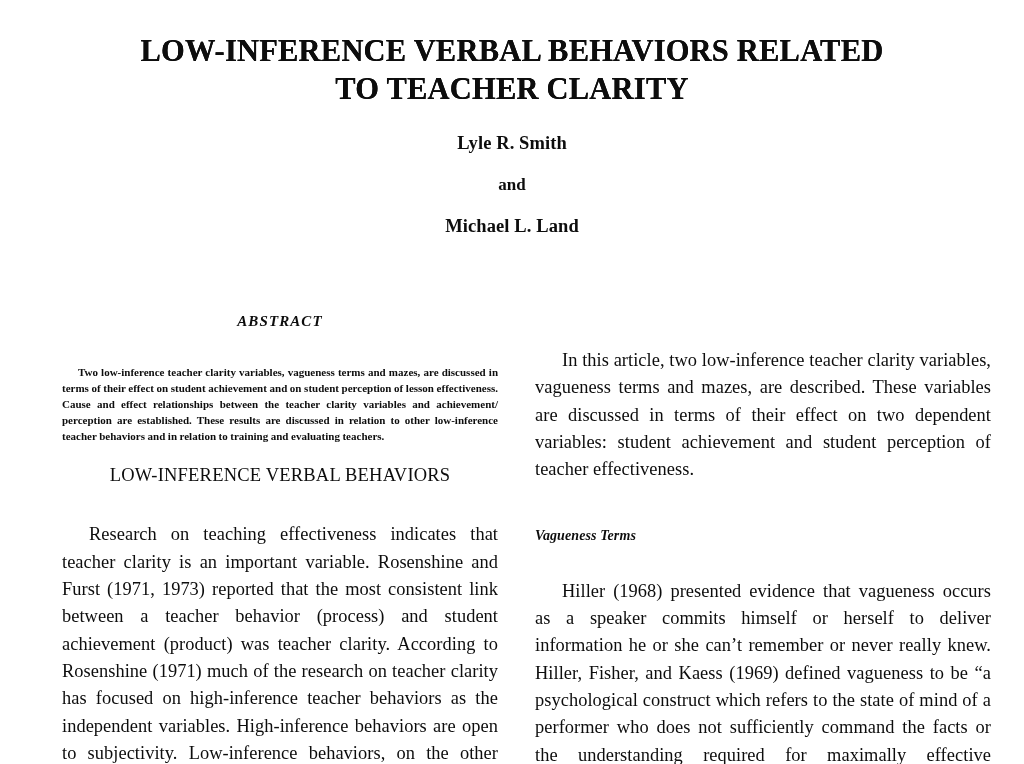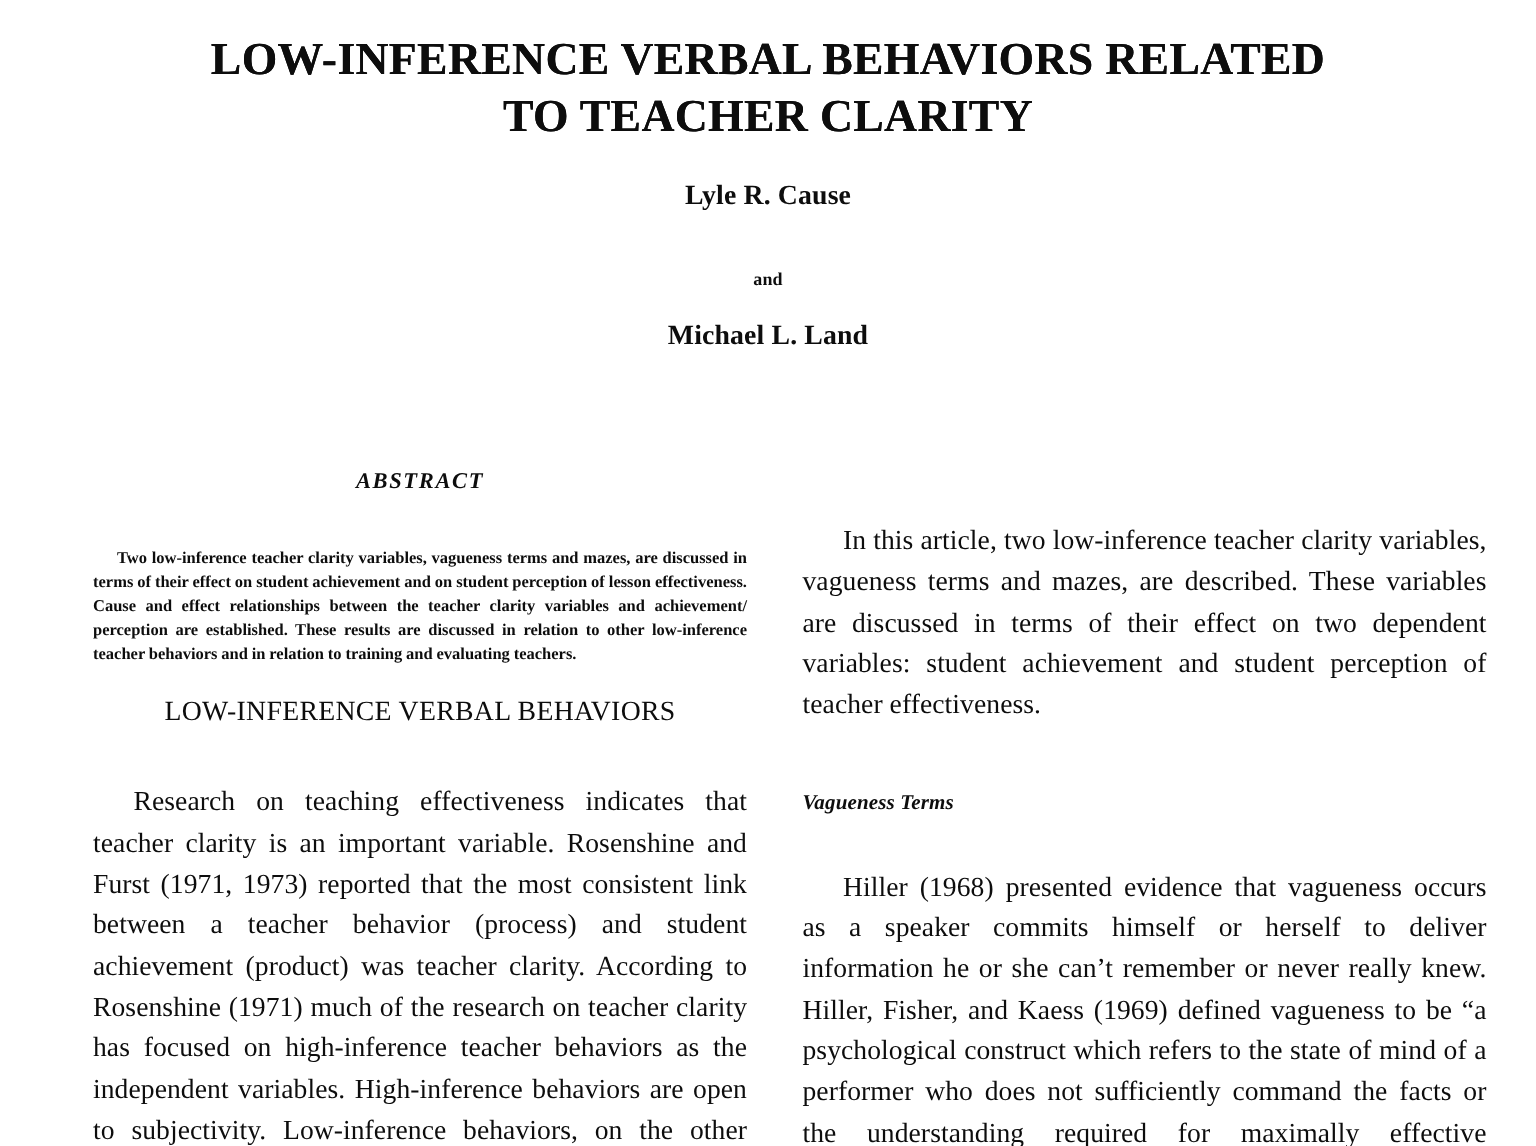--- a/index.html
+++ b/index.html
@@ -18,21 +18,21 @@
 
   .page {
     position: relative;
     width: 1024px;
     height: 764px;
     background: #ffffff;
   }
 
   
   .title-block {
-    padding-top: 20px;
+    padding-top: 32px;
     text-align: center;
   }
   .doc-title {
     font-size: 30.5px;
     font-weight: bold;
     letter-spacing: 0.2px;
     line-height: 1.25;
     margin: 0 auto;
     width: 880px;
     text-shadow: 0 0 0.4px #000;
@@ -48,23 +48,23 @@
   .byline .name,
   .byline .affil,
   .byline .conj {
     display: block;
     font-size: 18.5px;
     font-weight: bold;
     line-height: 1.42;
     letter-spacing: 0.1px;
   }
   .byline .conj {
-    margin-top: 33px;
+    margin-top: 16px;
     margin-bottom: 16px;
-    font-size: 12px;
+    font-size: 17px;
   }
 
   
   .columns {
     position: absolute;
     top: 313px;
     left: 0;
     width: 1024px;
     height: 464px;
   }
@@ -143,21 +143,21 @@
 
 <div class="page">
 
   <div class="title-block">
     <h1 class="doc-title">
       <span class="tline">LOW-INFERENCE VERBAL BEHAVIORS RELATED</span>
       <span class="tline">TO TEACHER CLARITY</span>
     </h1>
 
     <div class="byline">
-      <span class="name">Lyle R. Cause</span>
+      <span class="name">Lyle R. Smith</span>
       <span class="conj">and</span>
       <span class="name">Michael L. Land</span>
     </div>
   </div>
 
   <div class="columns">
 
     <div class="col col-left">
       <div class="abstract-head">ABSTRACT</div>
       <p class="abstract-body">Two low-inference teacher clarity variables, vagueness terms and mazes, are discussed in terms of their effect on student achievement and on student perception of lesson effectiveness. Cause and effect relationships between the teacher clarity variables and achievement/ perception are established. These results are discussed in relation to other low-inference teacher behaviors and in relation to training and evaluating teachers.</p>

